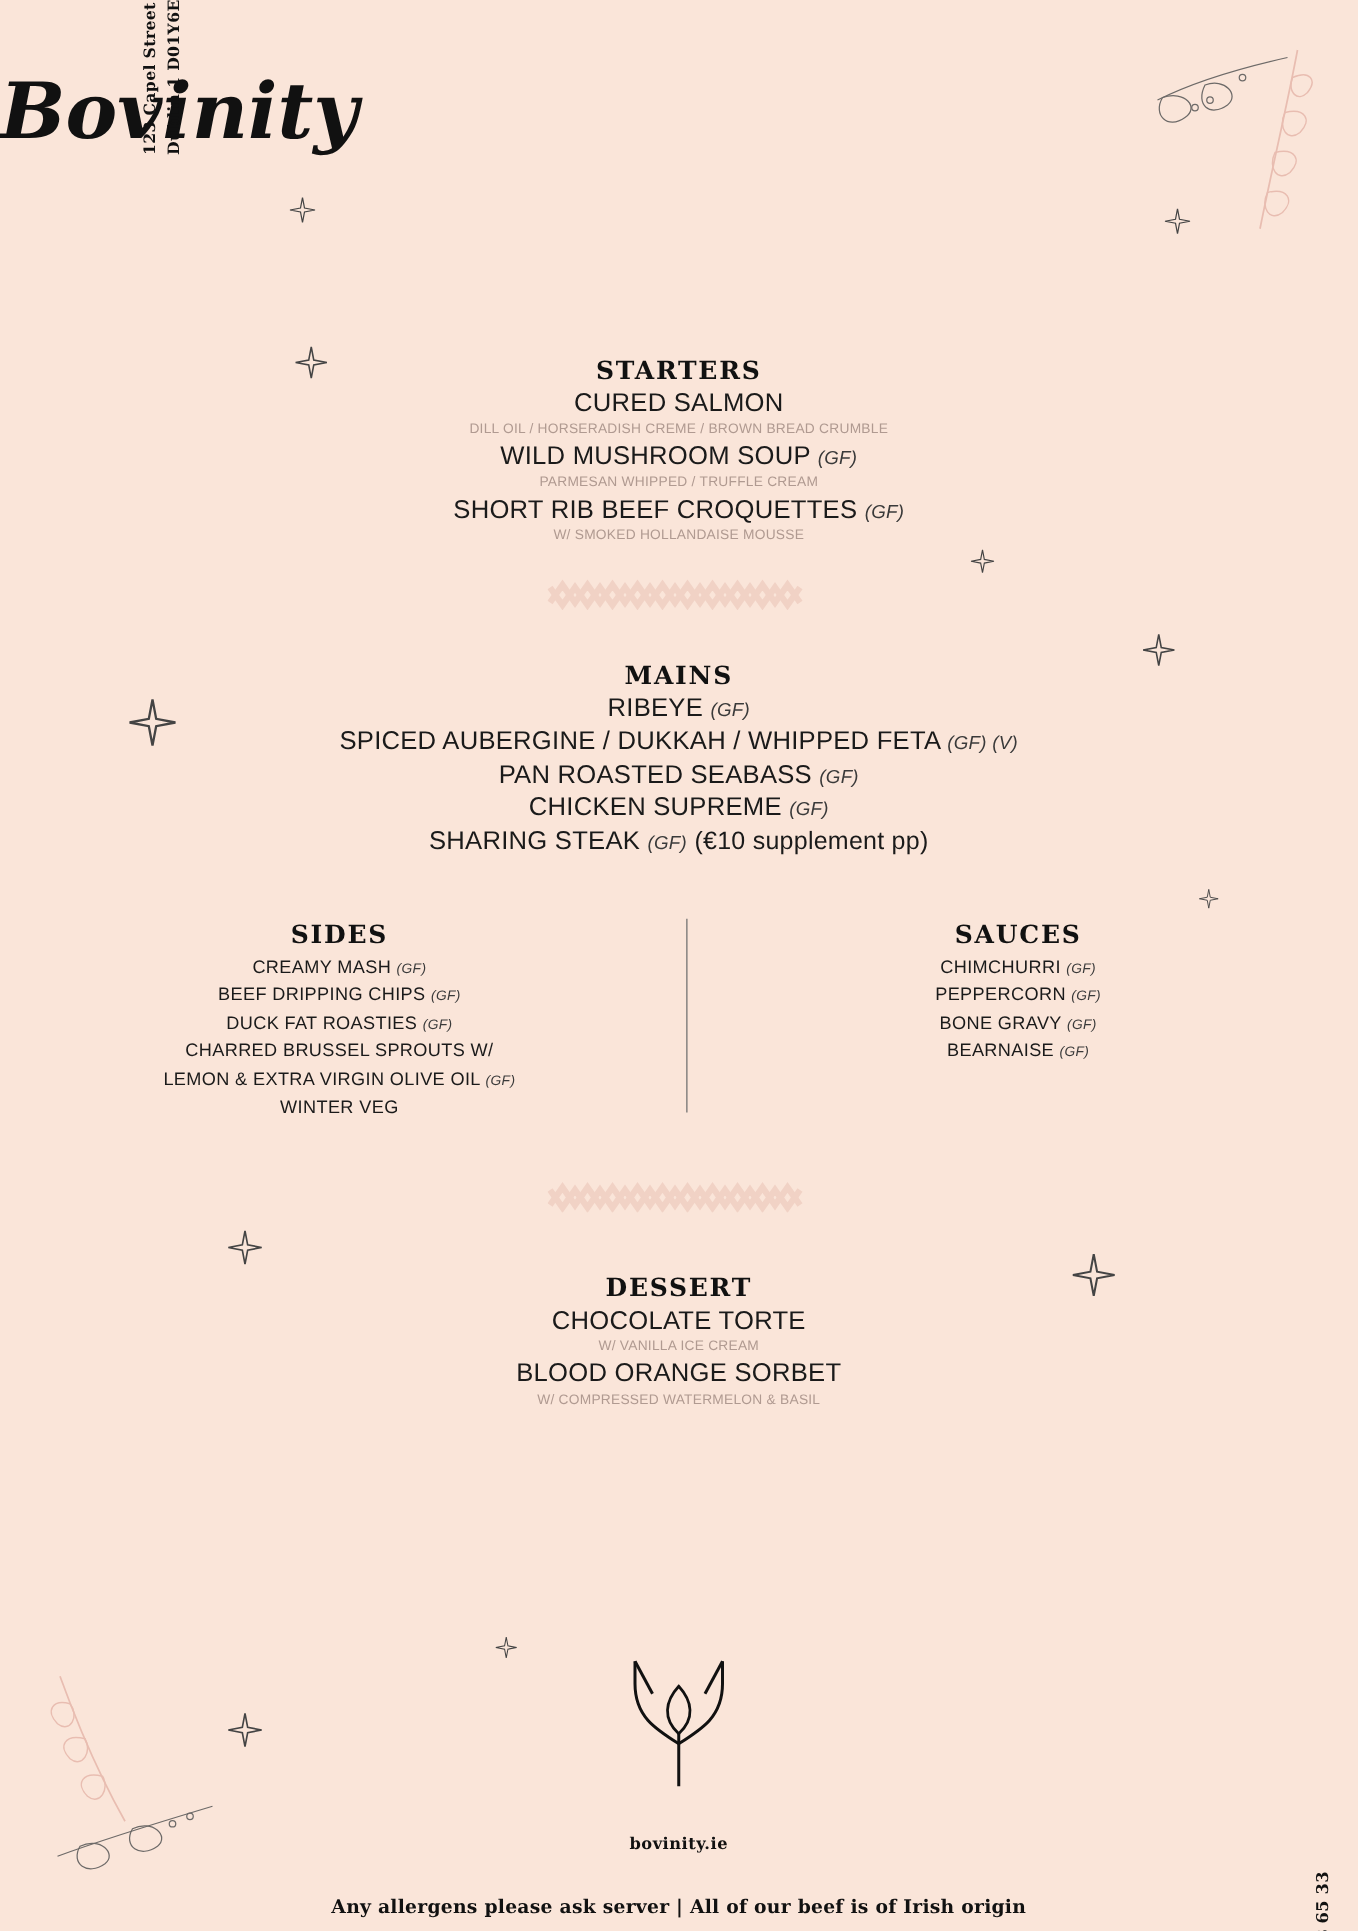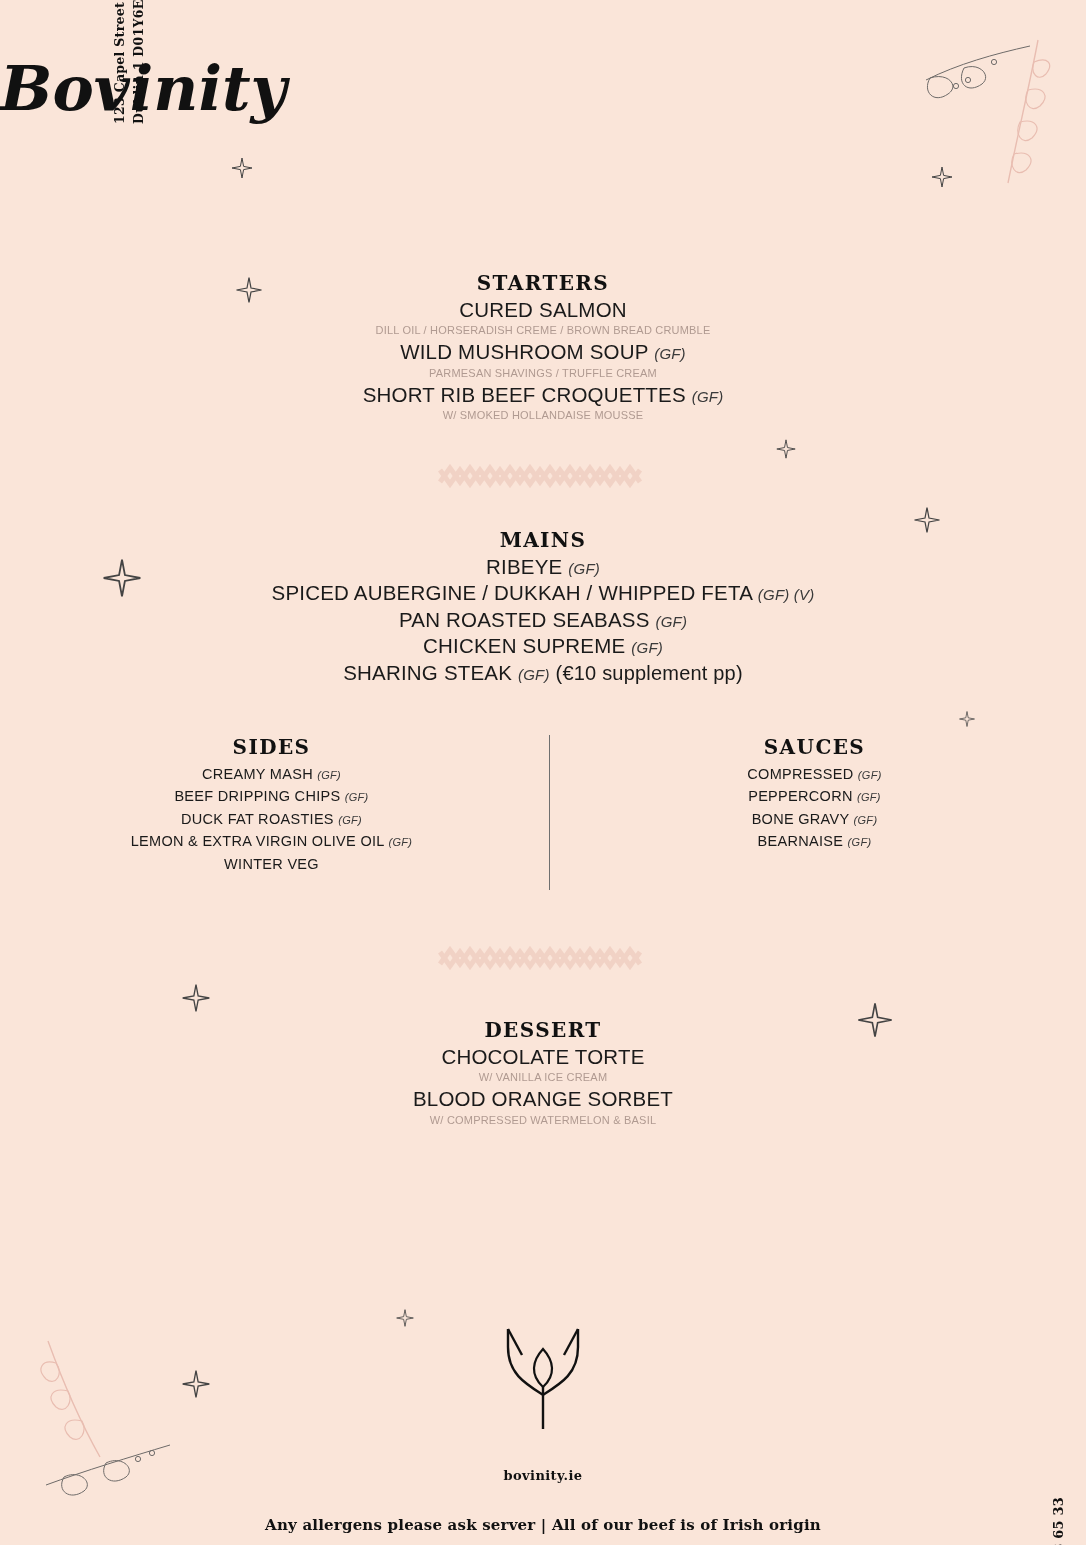--- a/index.html
+++ b/index.html
@@ -279,31 +279,31 @@
 
   <div class="side-address-wrap">
     <div class="side-address">
       <div>123 Capel Street</div>
       <div>Dublin 1 D01Y6E4</div>
     </div>
   </div>
 
   <div class="side-contact">info@bovinity.ie | Instagram: bovinity_ | +353 1538 65 33</div>
 
-  <div class="section" style="top:271px;">
+  <div class="section" style="top:284px;">
     <div class="sec-title">STARTERS</div>
     <div class="dish">
       <span>CURED SALMON</span>
     </div>
     <div class="desc">DILL OIL / HORSERADISH CREME / BROWN BREAD CRUMBLE</div>
     <div class="dish">
       <span>WILD MUSHROOM SOUP</span>
       <span class="gf">(GF)</span>
     </div>
-    <div class="desc">PARMESAN SHAVINGS / TRUFFLE CREAM</div>
+    <div class="desc">PARMESAN WHIPPED / TRUFFLE CREAM</div>
     <div class="dish">
       <span>SHORT RIB BEEF CROQUETTES</span>
       <span class="gf">(GF)</span>
     </div>
     <div class="desc">W/ SMOKED HOLLANDAISE MOUSSE</div>
   </div>
 
   <svg class="wave" style="top:462px;" viewBox="0 0 210 26" preserveAspectRatio="none">
     <path d="M2 20 L12 6 L22 20 L32 6 L42 20 L52 6 L62 20 L72 6 L82 20 L92 6 L102 20 L112 6 L122 20 L132 6 L142 20 L152 6 L162 20 L172 6 L182 20 L192 6 L202 20" stroke="#eac3b6" stroke-width="5" fill="none"></path>
     <path d="M2 8 L12 22 L22 8 L32 22 L42 8 L52 22 L62 8 L72 22 L82 8 L92 22 L102 8 L112 22 L122 8 L132 22 L142 8 L152 22 L162 8 L172 22 L182 8 L192 22 L202 8" stroke="#eac3b6" stroke-width="5" fill="none"></path>
@@ -343,31 +343,34 @@
       </div>
       <div class="col-item">
         <span>BEEF DRIPPING CHIPS</span>
         <span class="gf">(GF)</span>
       </div>
       <div class="col-item">
         <span>DUCK FAT ROASTIES</span>
         <span class="gf">(GF)</span>
       </div>
       <div class="col-item">
+        <span>CHARRED BRUSSEL SPROUTS W/</span>
+      </div>
+      <div class="col-item">
         <span>LEMON &amp; EXTRA VIRGIN OLIVE OIL</span>
         <span class="gf">(GF)</span>
       </div>
       <div class="col-item">
         <span>WINTER VEG</span>
       </div>
     </div>
     <div class="col">
       <div class="sec-title">SAUCES</div>
       <div class="col-item">
-        <span>COMPRESSED</span>
+        <span>CHIMCHURRI</span>
         <span class="gf">(GF)</span>
       </div>
       <div class="col-item">
         <span>PEPPERCORN</span>
         <span class="gf">(GF)</span>
       </div>
       <div class="col-item">
         <span>BONE GRAVY</span>
         <span class="gf">(GF)</span>
       </div>

